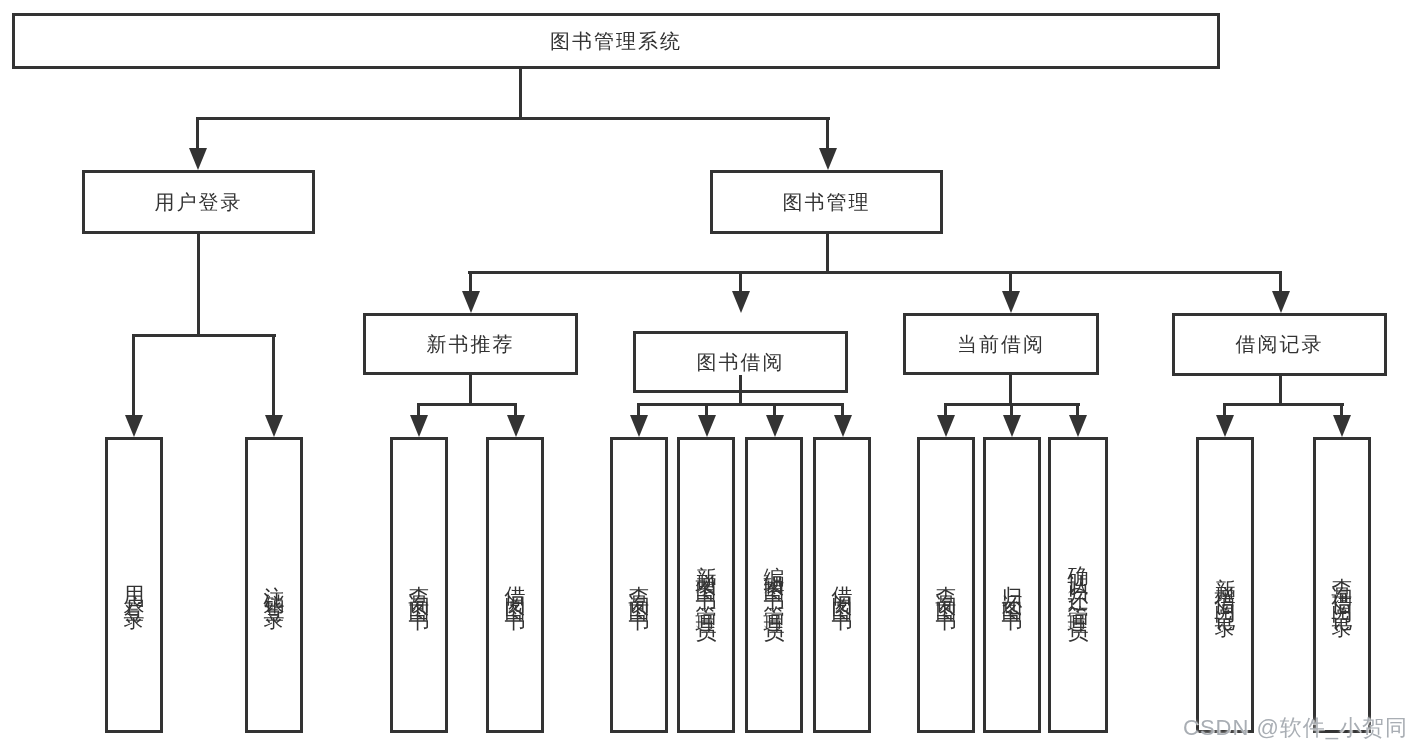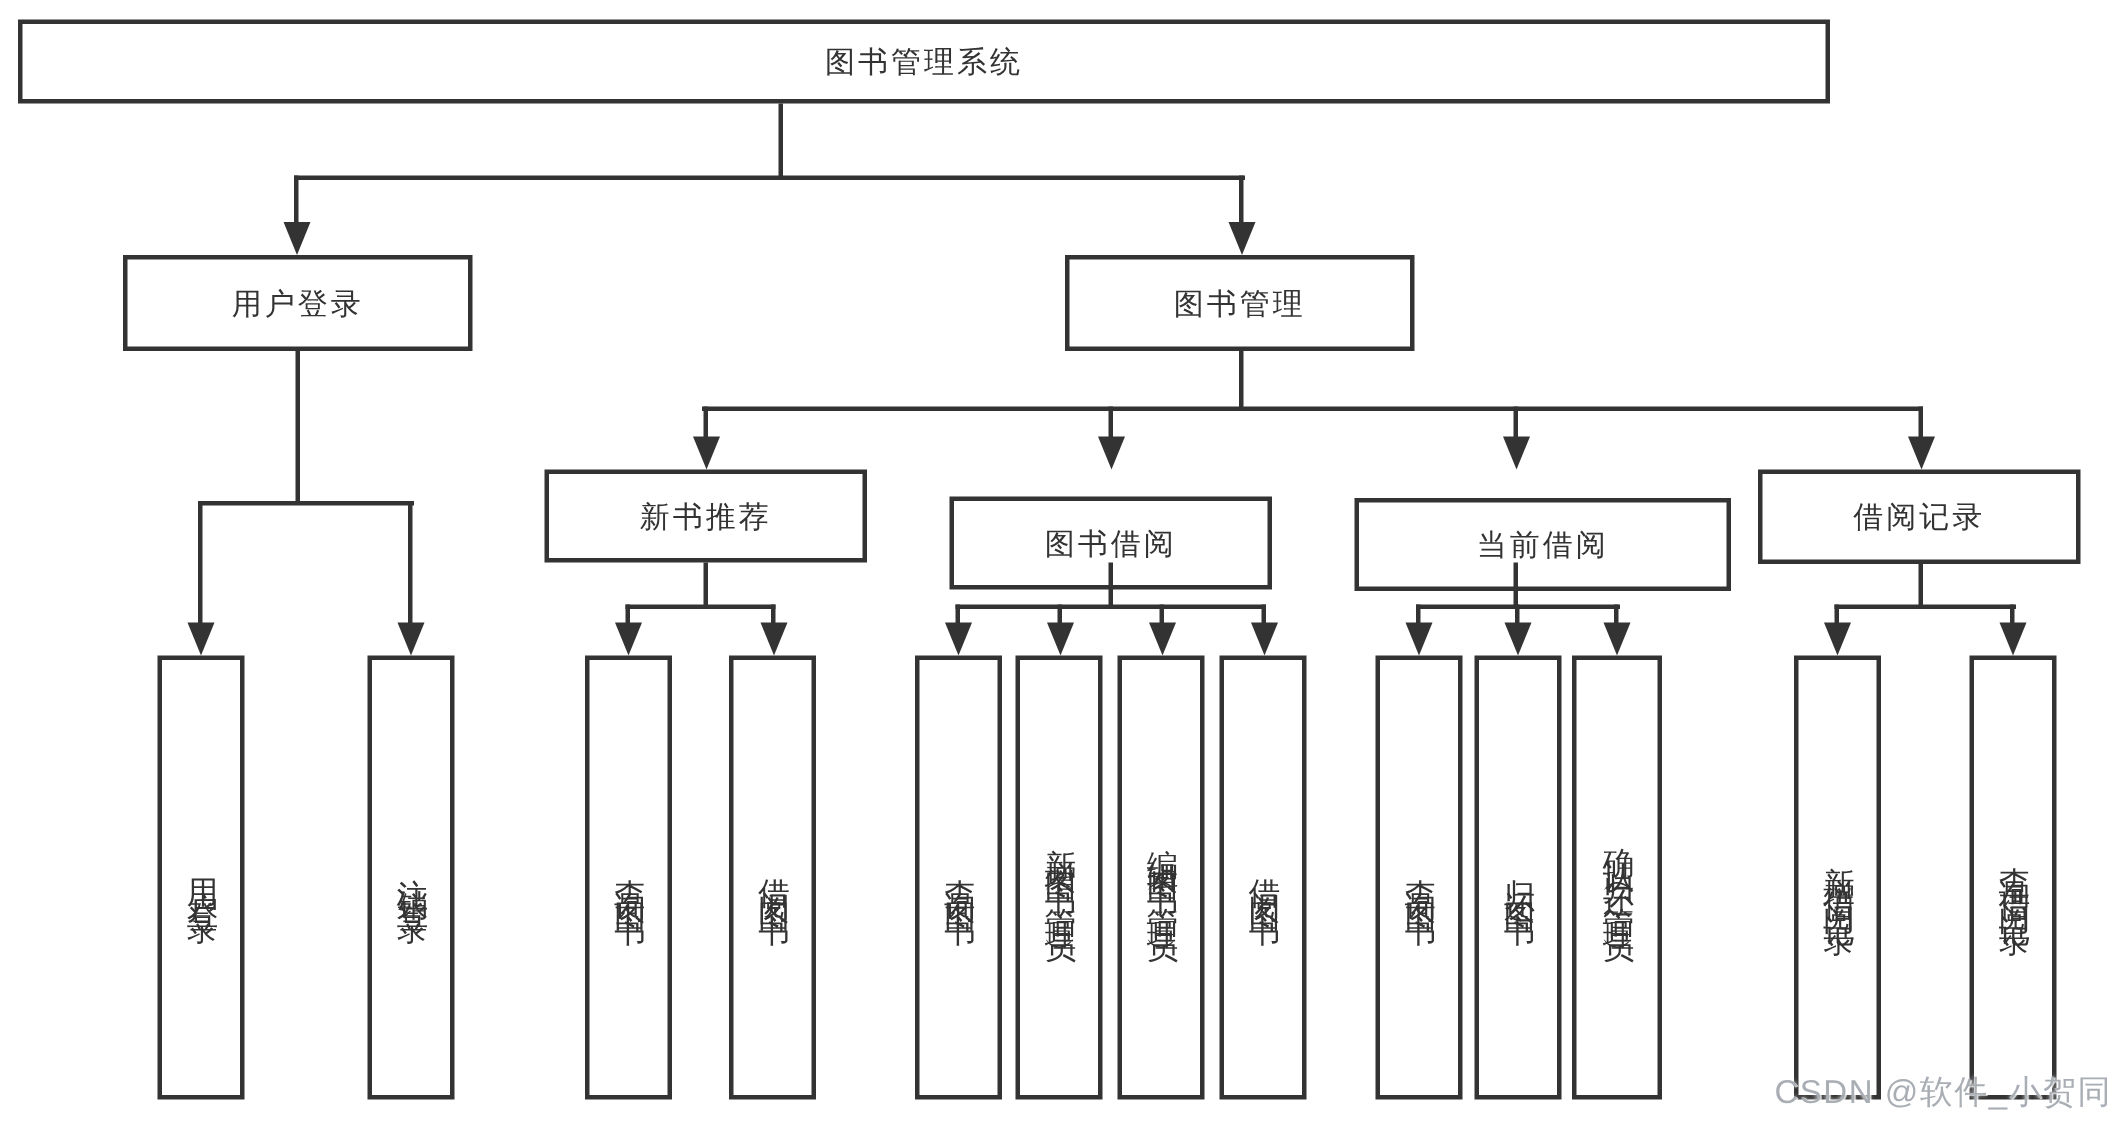--- a/index.html
+++ b/index.html
@@ -89,21 +89,21 @@
   <div class="box" style="left:710px; top:170px; width:233px; height:64px;">
     <span>图书管理</span>
   </div>
 
   <div class="box" style="left:363px; top:313px; width:215px; height:62px;">
     <span>新书推荐</span>
   </div>
   <div class="box" style="left:633px; top:313px; width:215px; height:62px;margin-top:18px;">
     <span>图书借阅</span>
   </div>
-  <div class="box" style="left:903px; top:332px; width:251px; height:62px;">
+  <div class="box" style="left:903px; top:313px; width:196px; height:62px;">
     <span>当前借阅</span>
   </div>
   <div class="box" style="left:1172px; top:313px; width:215px; height:63px;">
     <span>借阅记录</span>
   </div>
 
   <div class="box vbox" style="left:105px; top:437px; width:58px; height:296px;">
     <span>用户登录</span>
   </div>
   <div class="box vbox" style="left:245px; top:437px; width:58px; height:296px;">

